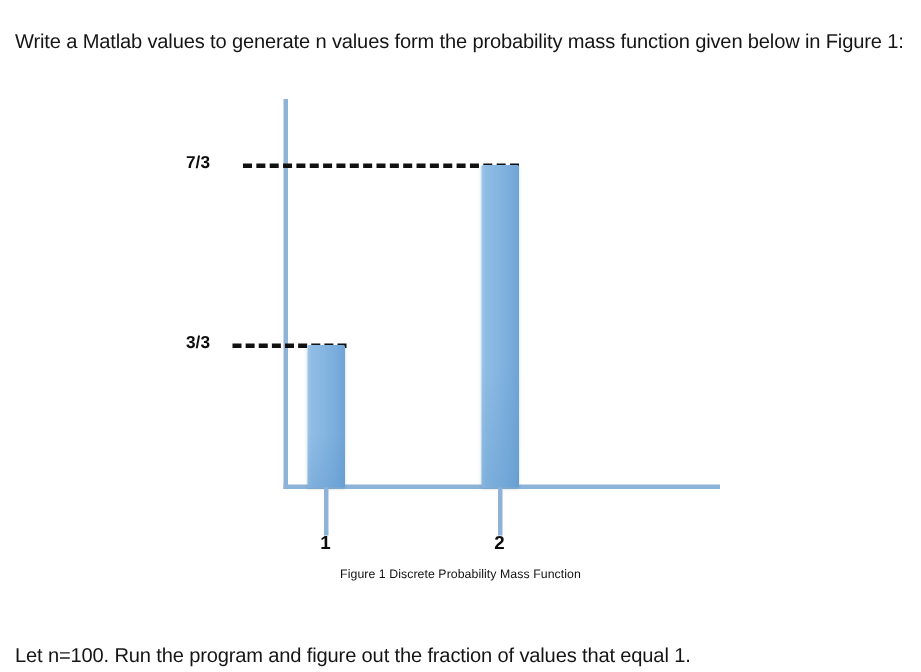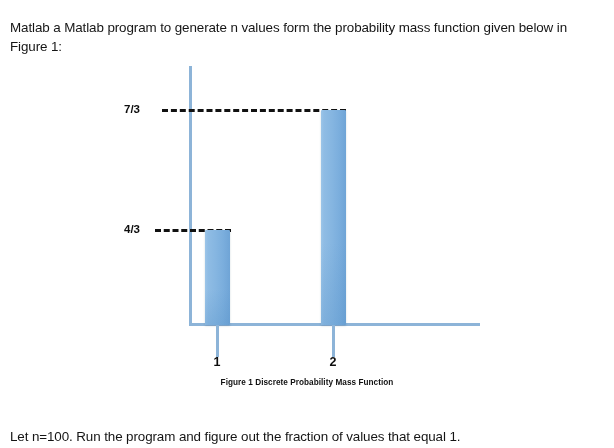--- a/index.html
+++ b/index.html
@@ -146,45 +146,45 @@
   }
 
   
   #figure-caption {
     position: absolute;
     left: 0;
     top: 323px;
     width: 614px;
     text-align: center;
     font-size: 8.2px;
-    font-weight: 700;
+    font-weight: 400;
     color: #111111;
     letter-spacing: 0.05px;
   }
 </style>
 </head>
 <body>
 
-<p class="prose" id="intro-paragraph">Matlab a Matlab program to generate n values form the probability mass function given below in Figure 1:</p>
+<p class="prose" id="intro-paragraph">Write a Matlab values to generate n values form the probability mass function given below in Figure 1:</p>
 
 <div id="figure-block">
 
   <div id="chart-canvas">
 
     <div class="axis-y"></div>
     <div class="axis-x"></div>
 
     <div class="guide g23"></div>
     <div class="guide g13"></div>
 
     <div class="bar" id="bar-x2"></div>
     <div class="bar" id="bar-x1"></div>
 
     <div class="yval-label v23">7/3</div>
-    <div class="yval-label v13">4/3</div>
+    <div class="yval-label v13">3/3</div>
 
     <div class="tick-mark t1"></div>
     <div class="tick-mark t2"></div>
 
     <div class="tick-label t1">1</div>
     <div class="tick-label t2">2</div>
   </div>
 
   <div id="figure-caption">Figure 1 Discrete Probability Mass Function</div>
 </div>

